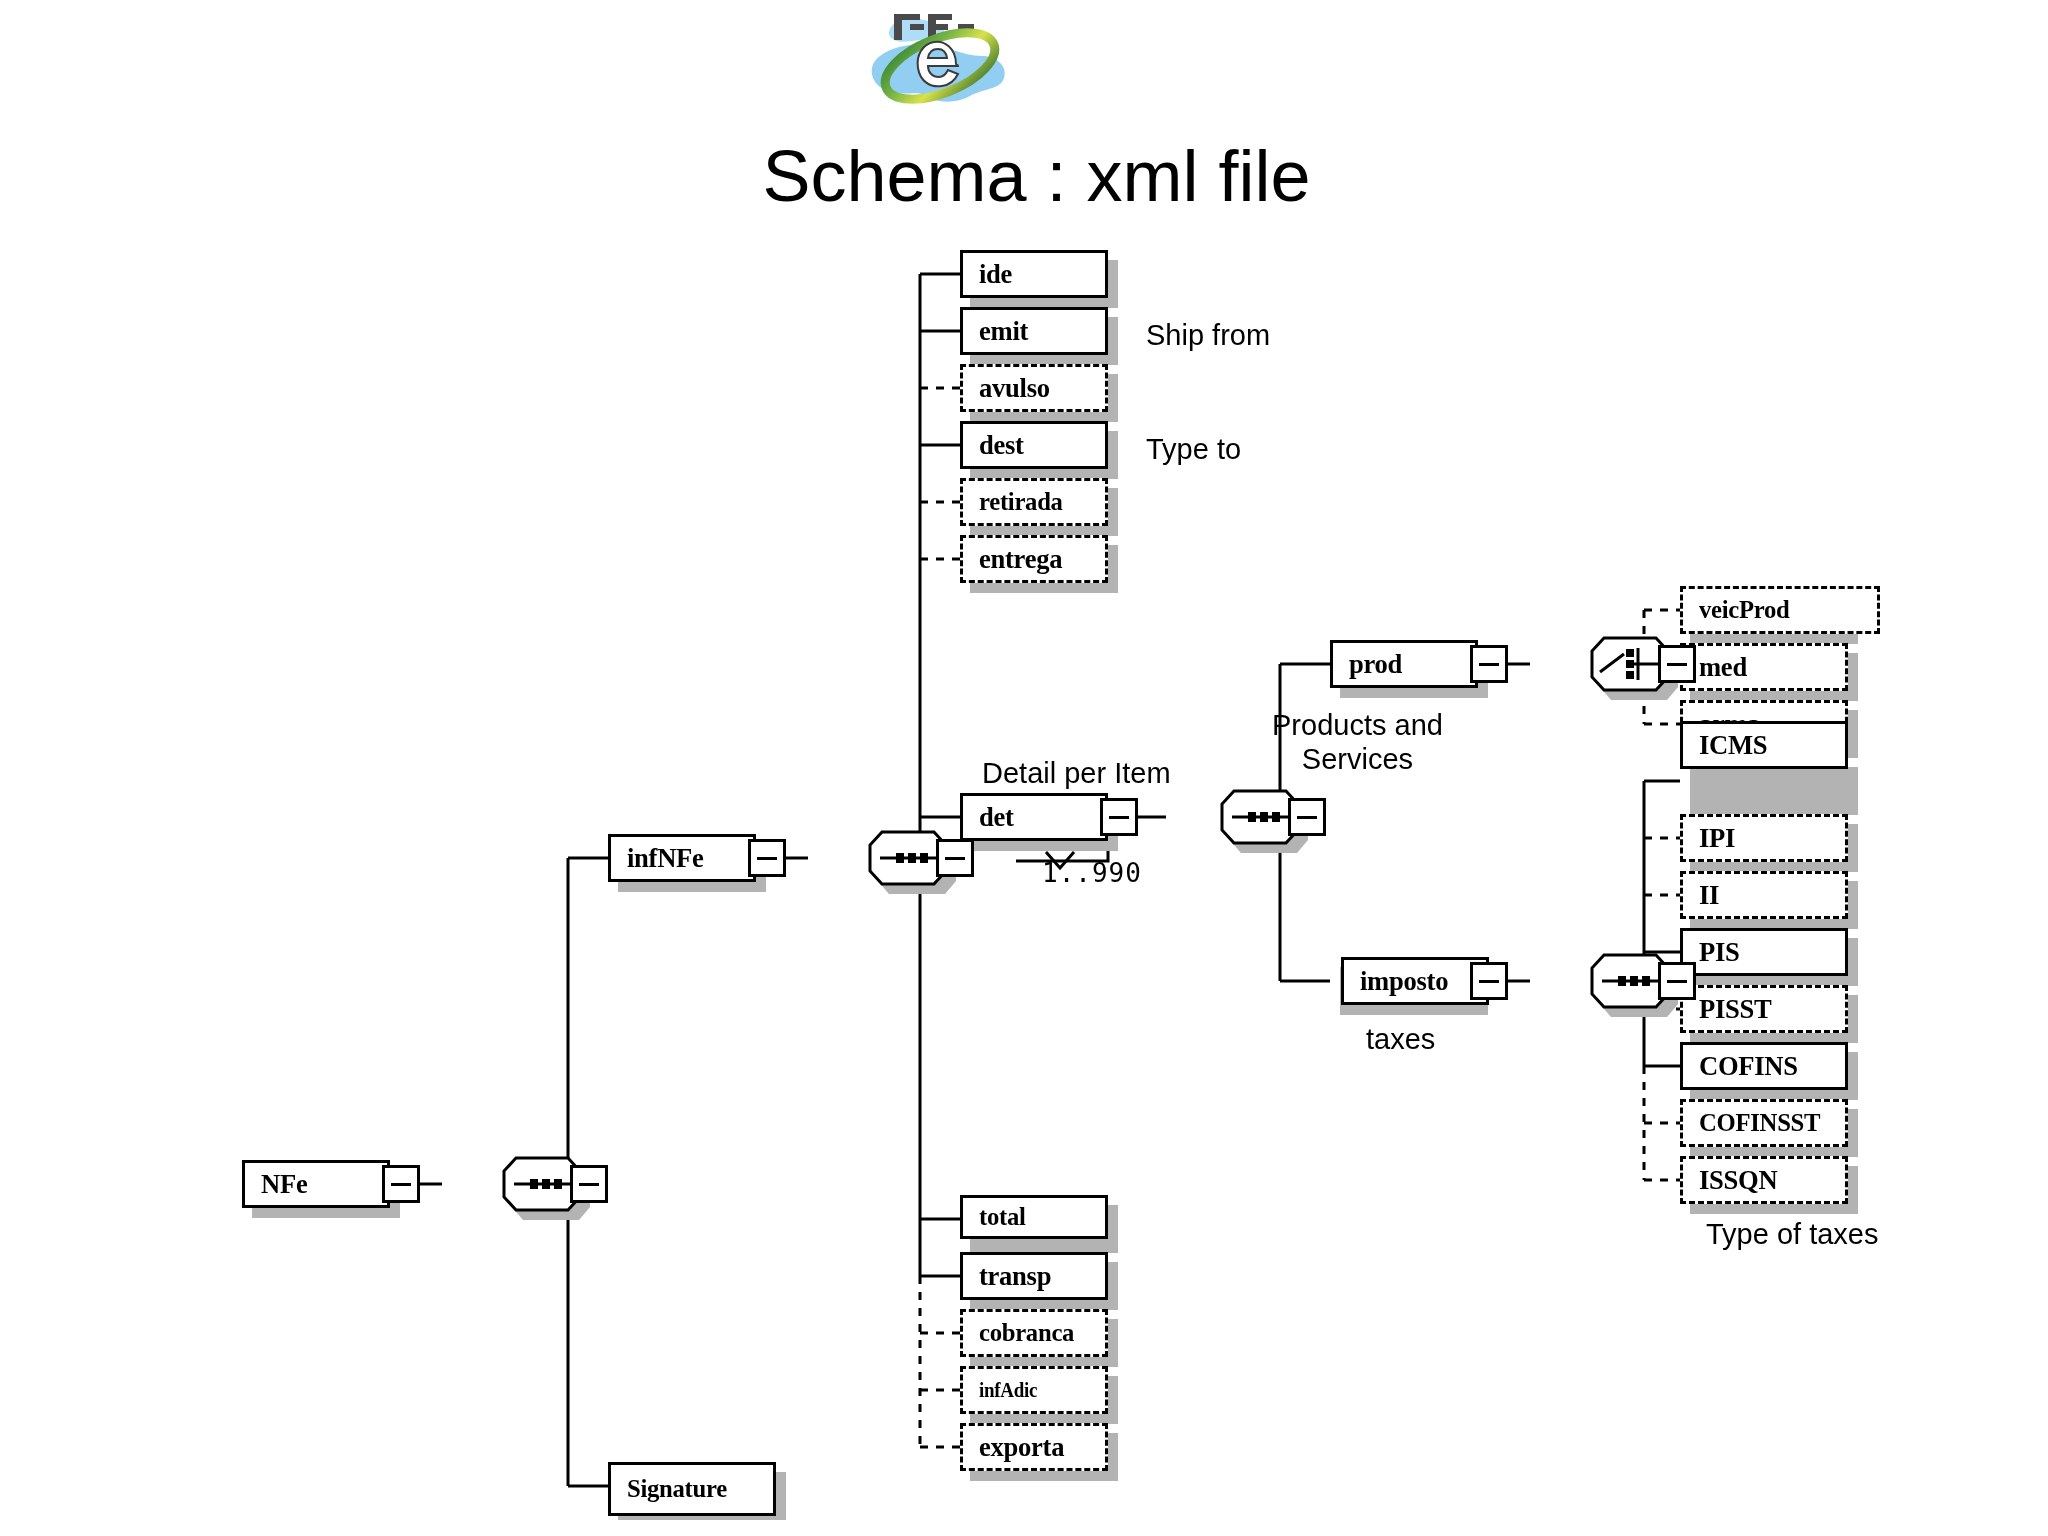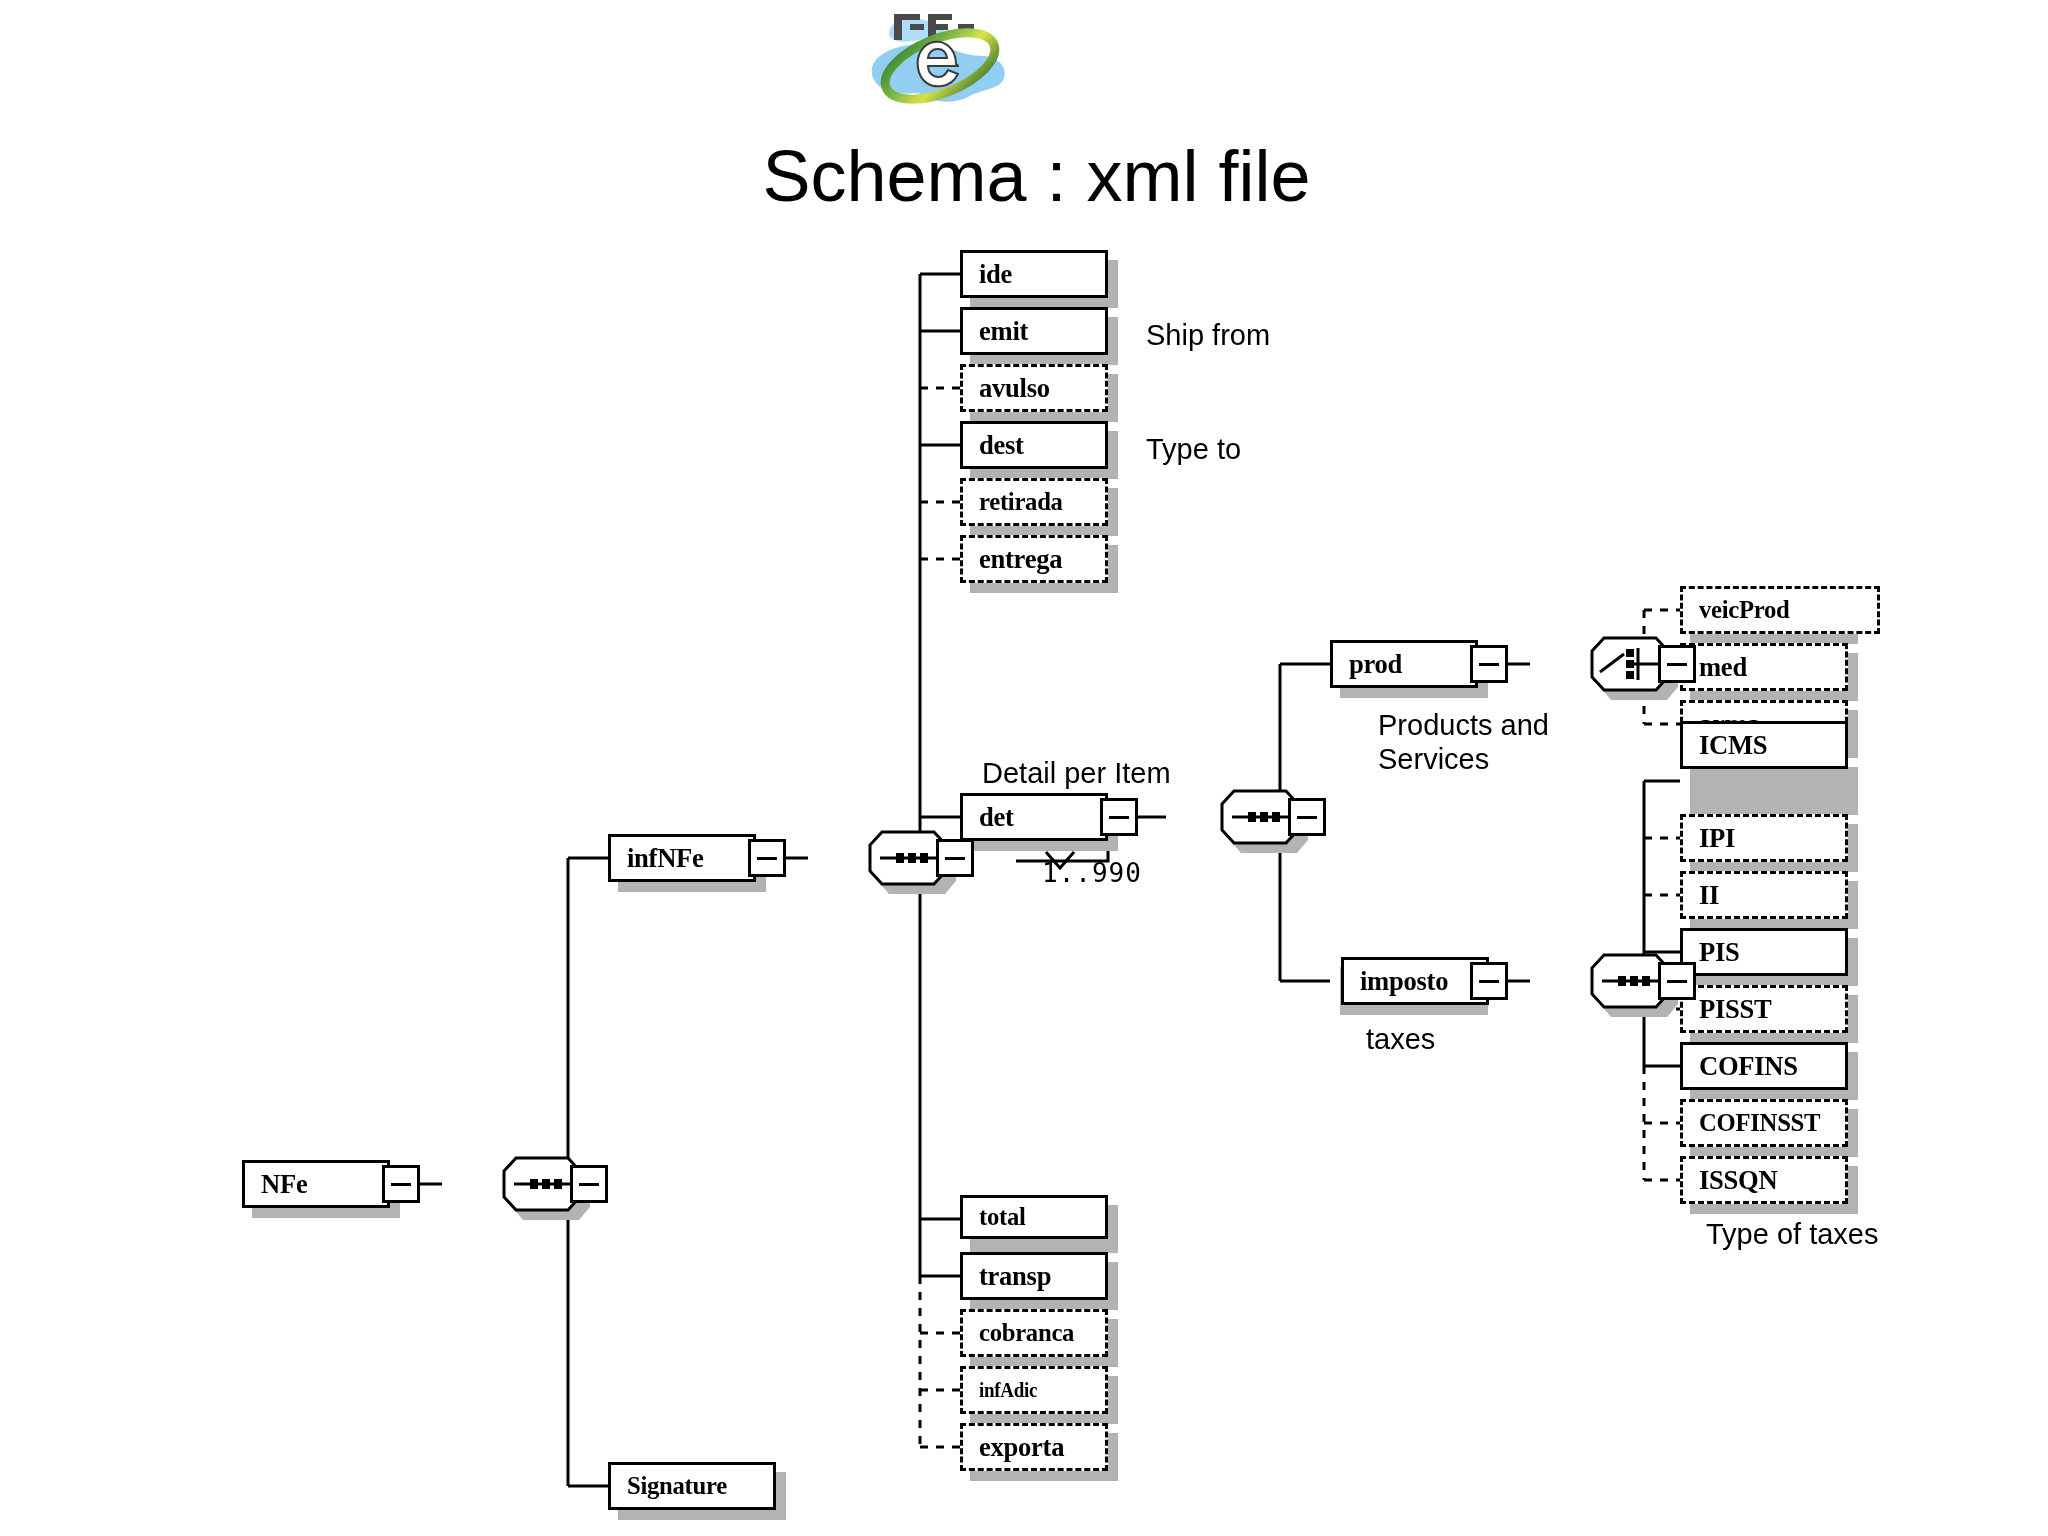--- a/index.html
+++ b/index.html
@@ -221,21 +221,21 @@
     <line x1="12" y1="28" x2="68" y2="28" stroke="#000" stroke-width="3"></line>
     <rect x="28" y="23" width="8" height="10" fill="#000"></rect>
     <rect x="40" y="23" width="8" height="10" fill="#000"></rect>
     <rect x="52" y="23" width="8" height="10" fill="#000"></rect>
   </svg>
       </div>
       <div class="toggle" style="left: 936px; top: 839px; width: 38px; height: 38px;">
         <i></i>
       </div>
       <div class="shadow" style="left: 618px; top: 1472px; width: 168px; height: 48px;"></div>
-      <div class="node req" style="left: 608px; top: 1462px; width: 168px; height: 48px; font-size: 26px; z-index: 3;">
+      <div class="node req" style="left: 608px; top: 1462px; width: 168px; height: 54px; font-size: 26px; z-index: 3;">
         <span class="lbl">Signature</span>
       </div>
       <div class="shadow" style="left: 970px; top: 260px; width: 148px; height: 48px;"></div>
       <div class="node req" style="left: 960px; top: 250px; width: 148px; height: 48px; font-size: 28px; z-index: 3;">
         <span class="lbl">ide</span>
       </div>
       <div class="shadow" style="left: 970px; top: 317px; width: 148px; height: 48px;"></div>
       <div class="node req" style="left: 960px; top: 307px; width: 148px; height: 48px; font-size: 28px; z-index: 3;">
         <span class="lbl">emit</span>
       </div>
@@ -379,20 +379,20 @@
       </div>
       <div class="shadow" style="left: 1690px; top: 1166px; width: 168px; height: 48px;"></div>
       <div class="node opt" style="left: 1680px; top: 1156px; width: 168px; height: 48px; font-size: 28px; z-index: 3;">
         <span class="lbl">ISSQN</span>
       </div>
     </div>
   <div id="captions-layer">
       <div class="caption" style="left: 1146px; top: 318px;">Ship from</div>
       <div class="caption" style="left: 1146px; top: 432px;">Type to</div>
       <div class="caption" style="left: 982px; top: 756px;">Detail per Item</div>
-      <div class="caption" style="left: 1378px; top: 708px;">Products and
+      <div class="caption" style="left: 1272px; top: 708px; text-align: center;">Products and
 Services</div>
       <div class="caption" style="left: 1366px; top: 1022px;">taxes</div>
       <div class="caption" style="left: 1706px; top: 1217px;">Type of taxes</div>
       <div class="card" style="left: 1042px; top: 858px;">1..990</div>
     </div>
 
 </div>
 
 </body></html>

